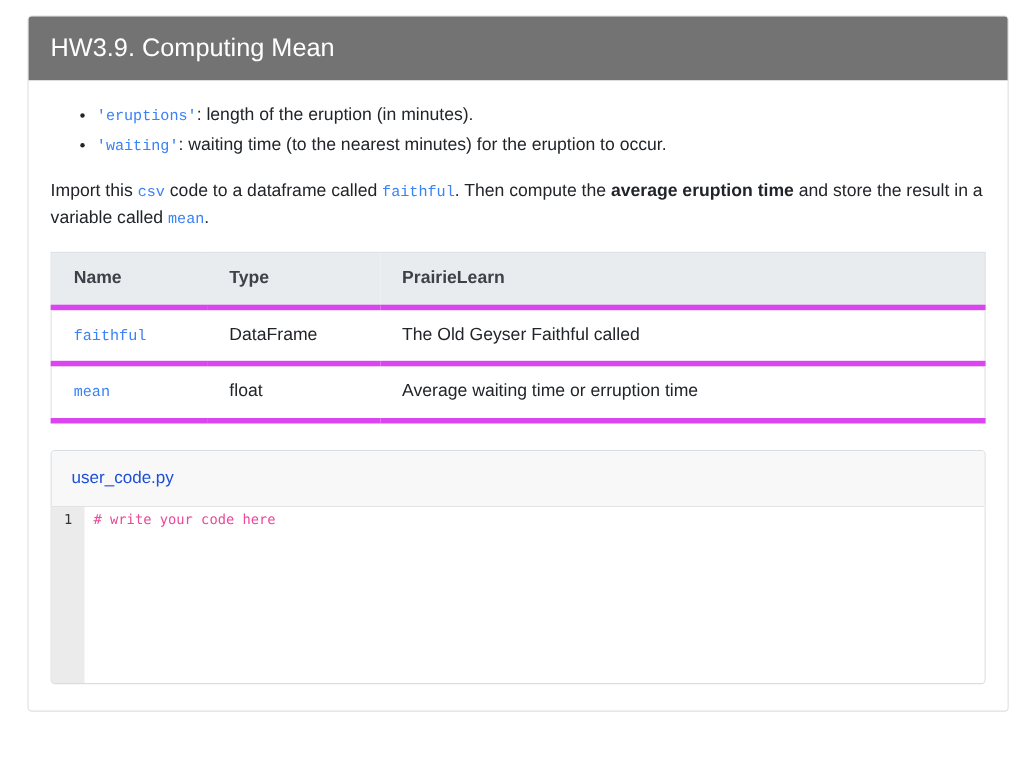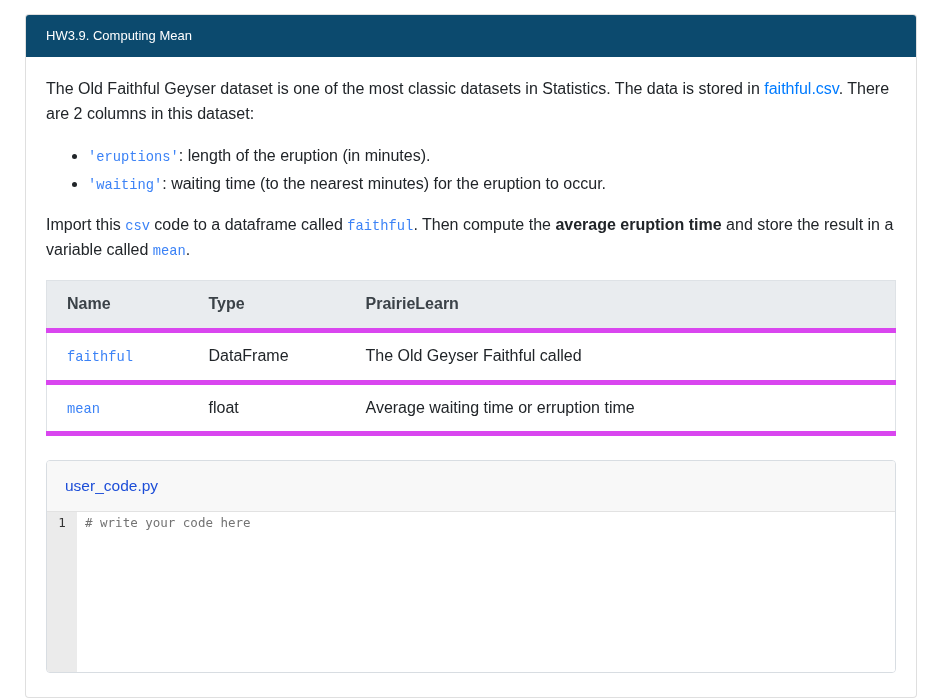--- a/index.html
+++ b/index.html
@@ -13,24 +13,24 @@
     font-size: 16px;
     line-height: 1.55;
   }
   .card {
     margin: 14px 25px 0 25px;
     border: 1px solid rgba(0,0,0,.125);
     border-radius: 4px;
     background: #fff;
   }
   .card-header {
-    background: #0c4a6e;
+    background: #737373;
     color: #ffffff;
     padding: 11px 20px;
-    font-size: 13px;
+    font-size: 23px;
     border-radius: 3px 3px 0 0;
   }
   .card-body { padding: 20px 20px 24px 20px; }
   p { margin: 0 0 17px 0; }
   ul { margin: 0 0 17px 0; padding-left: 42px; }
   li { margin-bottom: 3px; }
   code, .code {
     font-family: "Liberation Mono", "DejaVu Sans Mono", monospace;
     font-size: 86%;
     color: #3b82f6;
@@ -84,34 +84,33 @@
     text-align: center;
     padding-top: 2px;
     flex: 0 0 30px;
   }
   .code-area {
     flex: 1;
     padding: 2px 0 0 8px;
     background: #fff;
     cursor: text;
   }
-  .comment { color: #737373; }
+  .comment { color: #ec4899; }
 </style>
 </head>
 <body>
 
 <div class="card">
 
   <div class="card-header">
     <span>HW3.9. Computing Mean</span>
   </div>
 
   <div class="card-body">
 
-    <p><span>The Old Faithful Geyser dataset is one of the most classic datasets in Statistics. The data is stored in </span><a class="link">faithful.csv</a><span>. There are 2 columns in this dataset:</span></p>
 
     <ul>
       <li><code>'eruptions'</code><span>: length of the eruption (in minutes).</span></li>
       <li><code>'waiting'</code><span>: waiting time (to the nearest minutes) for the eruption to occur.</span></li>
     </ul>
 
     <p><span>Import this </span><code>csv</code><span> code to a dataframe called </span><code>faithful</code><span>. Then compute the </span><span class="bold">average eruption time</span><span> and store the result in a variable called </span><code>mean</code><span>.</span></p>
 
 
 

